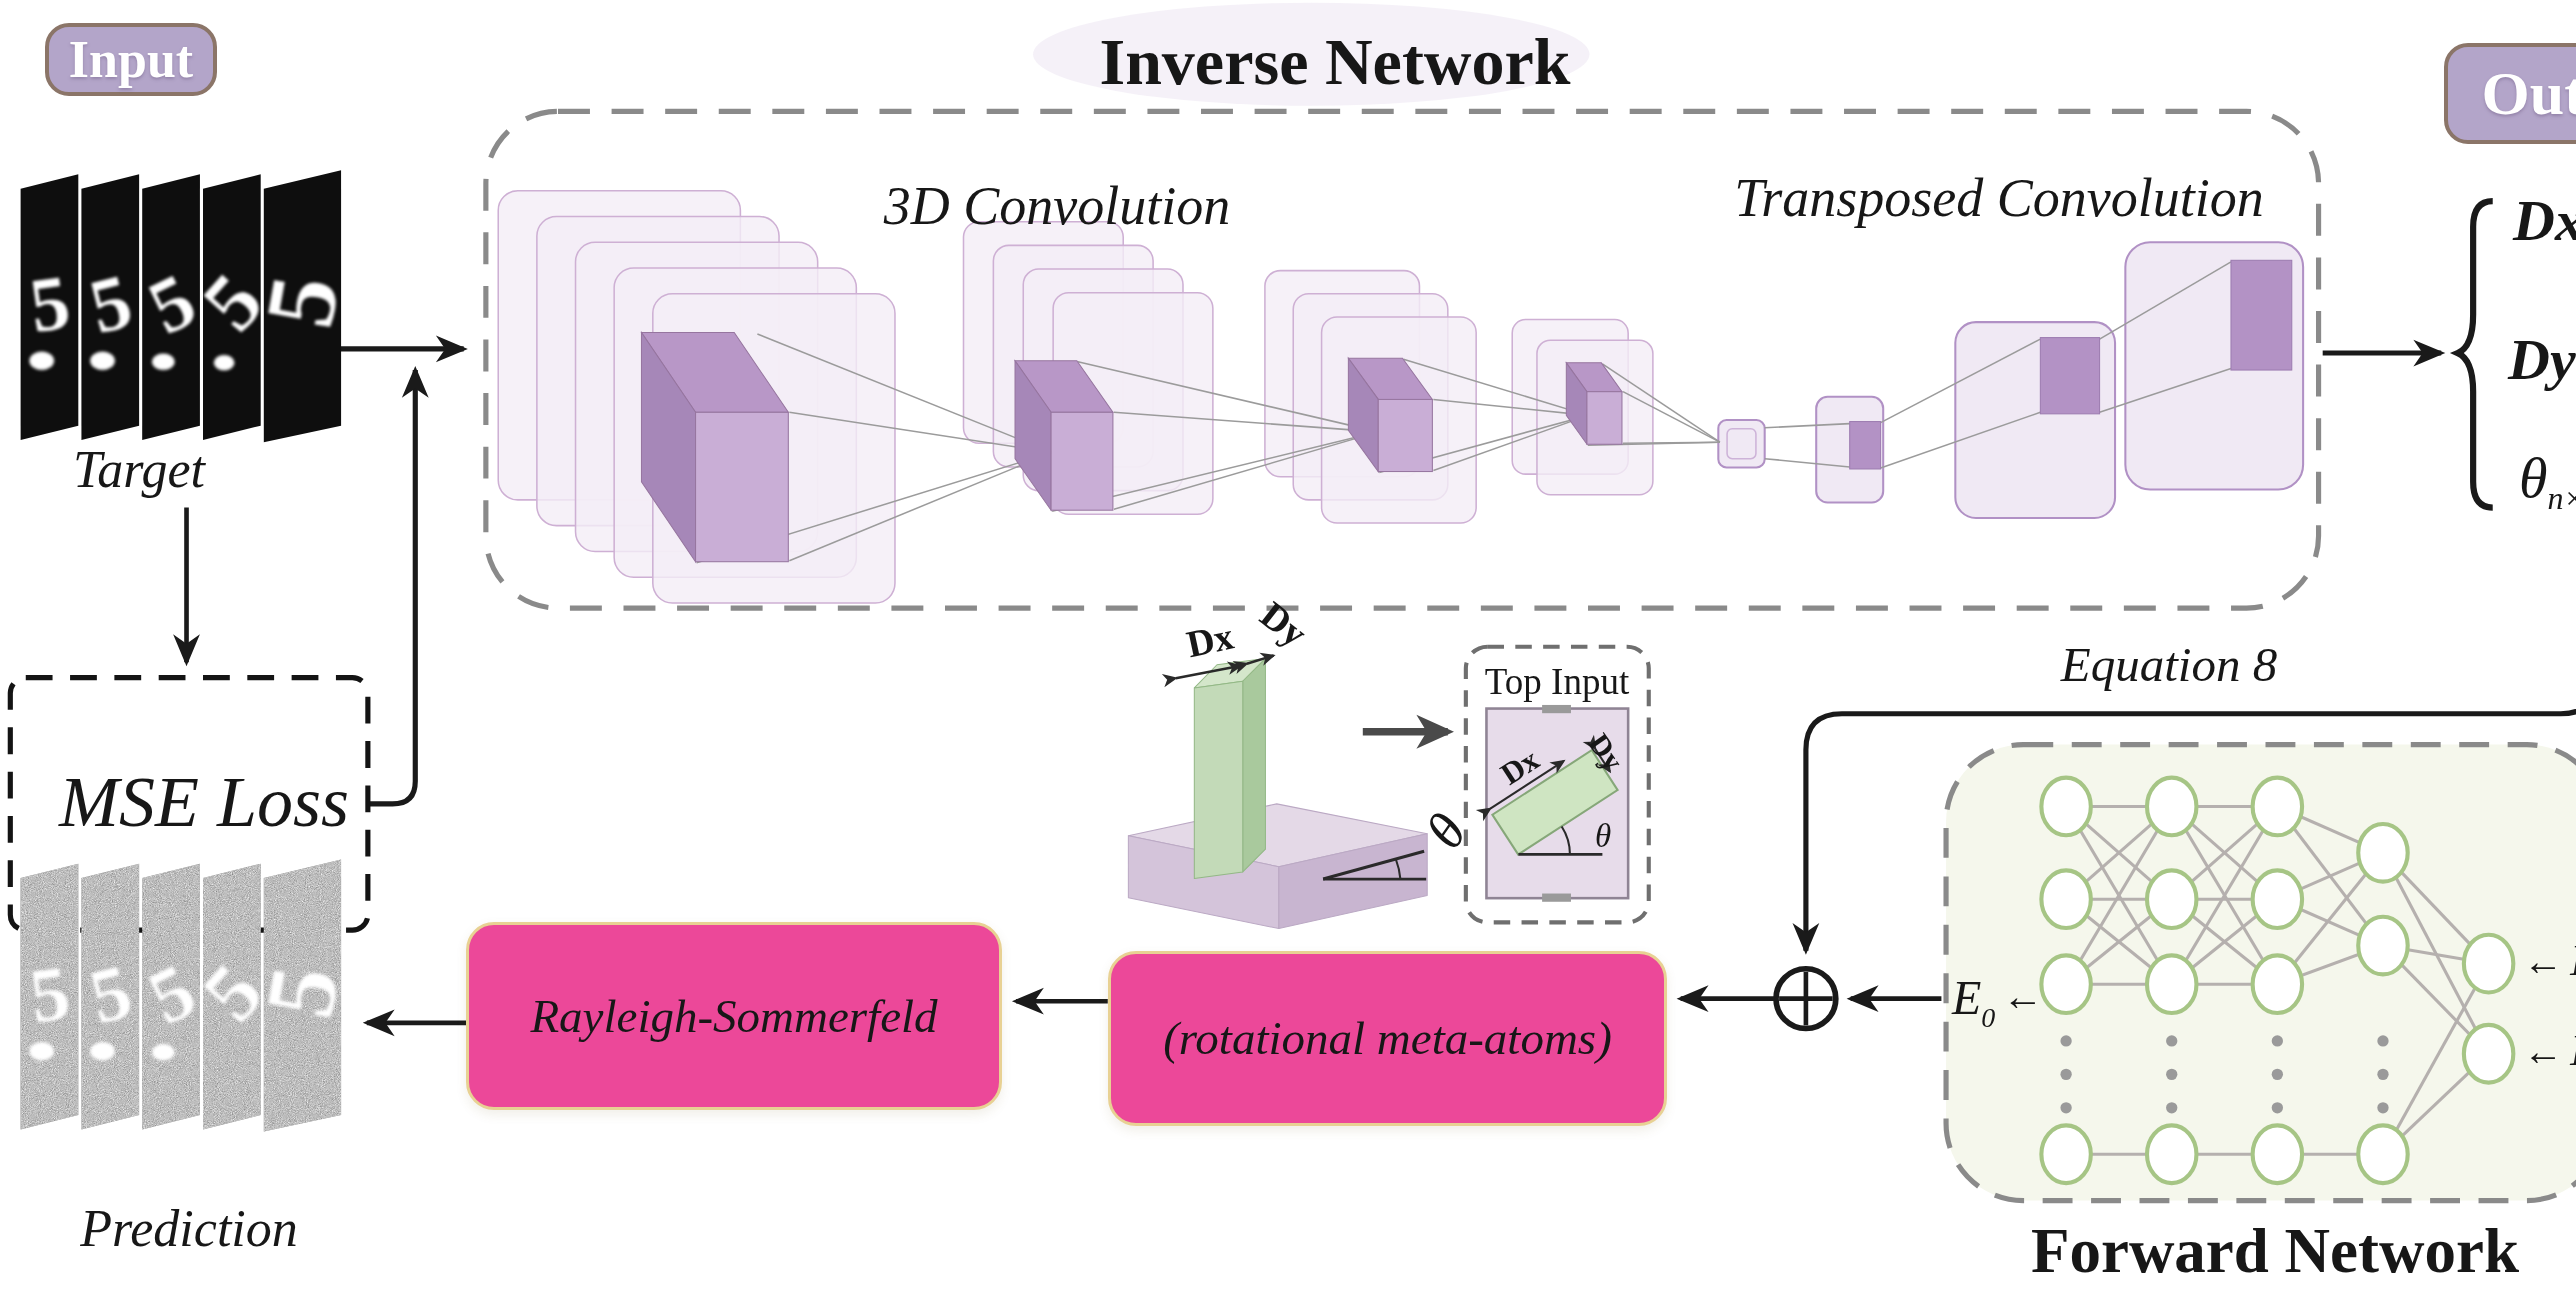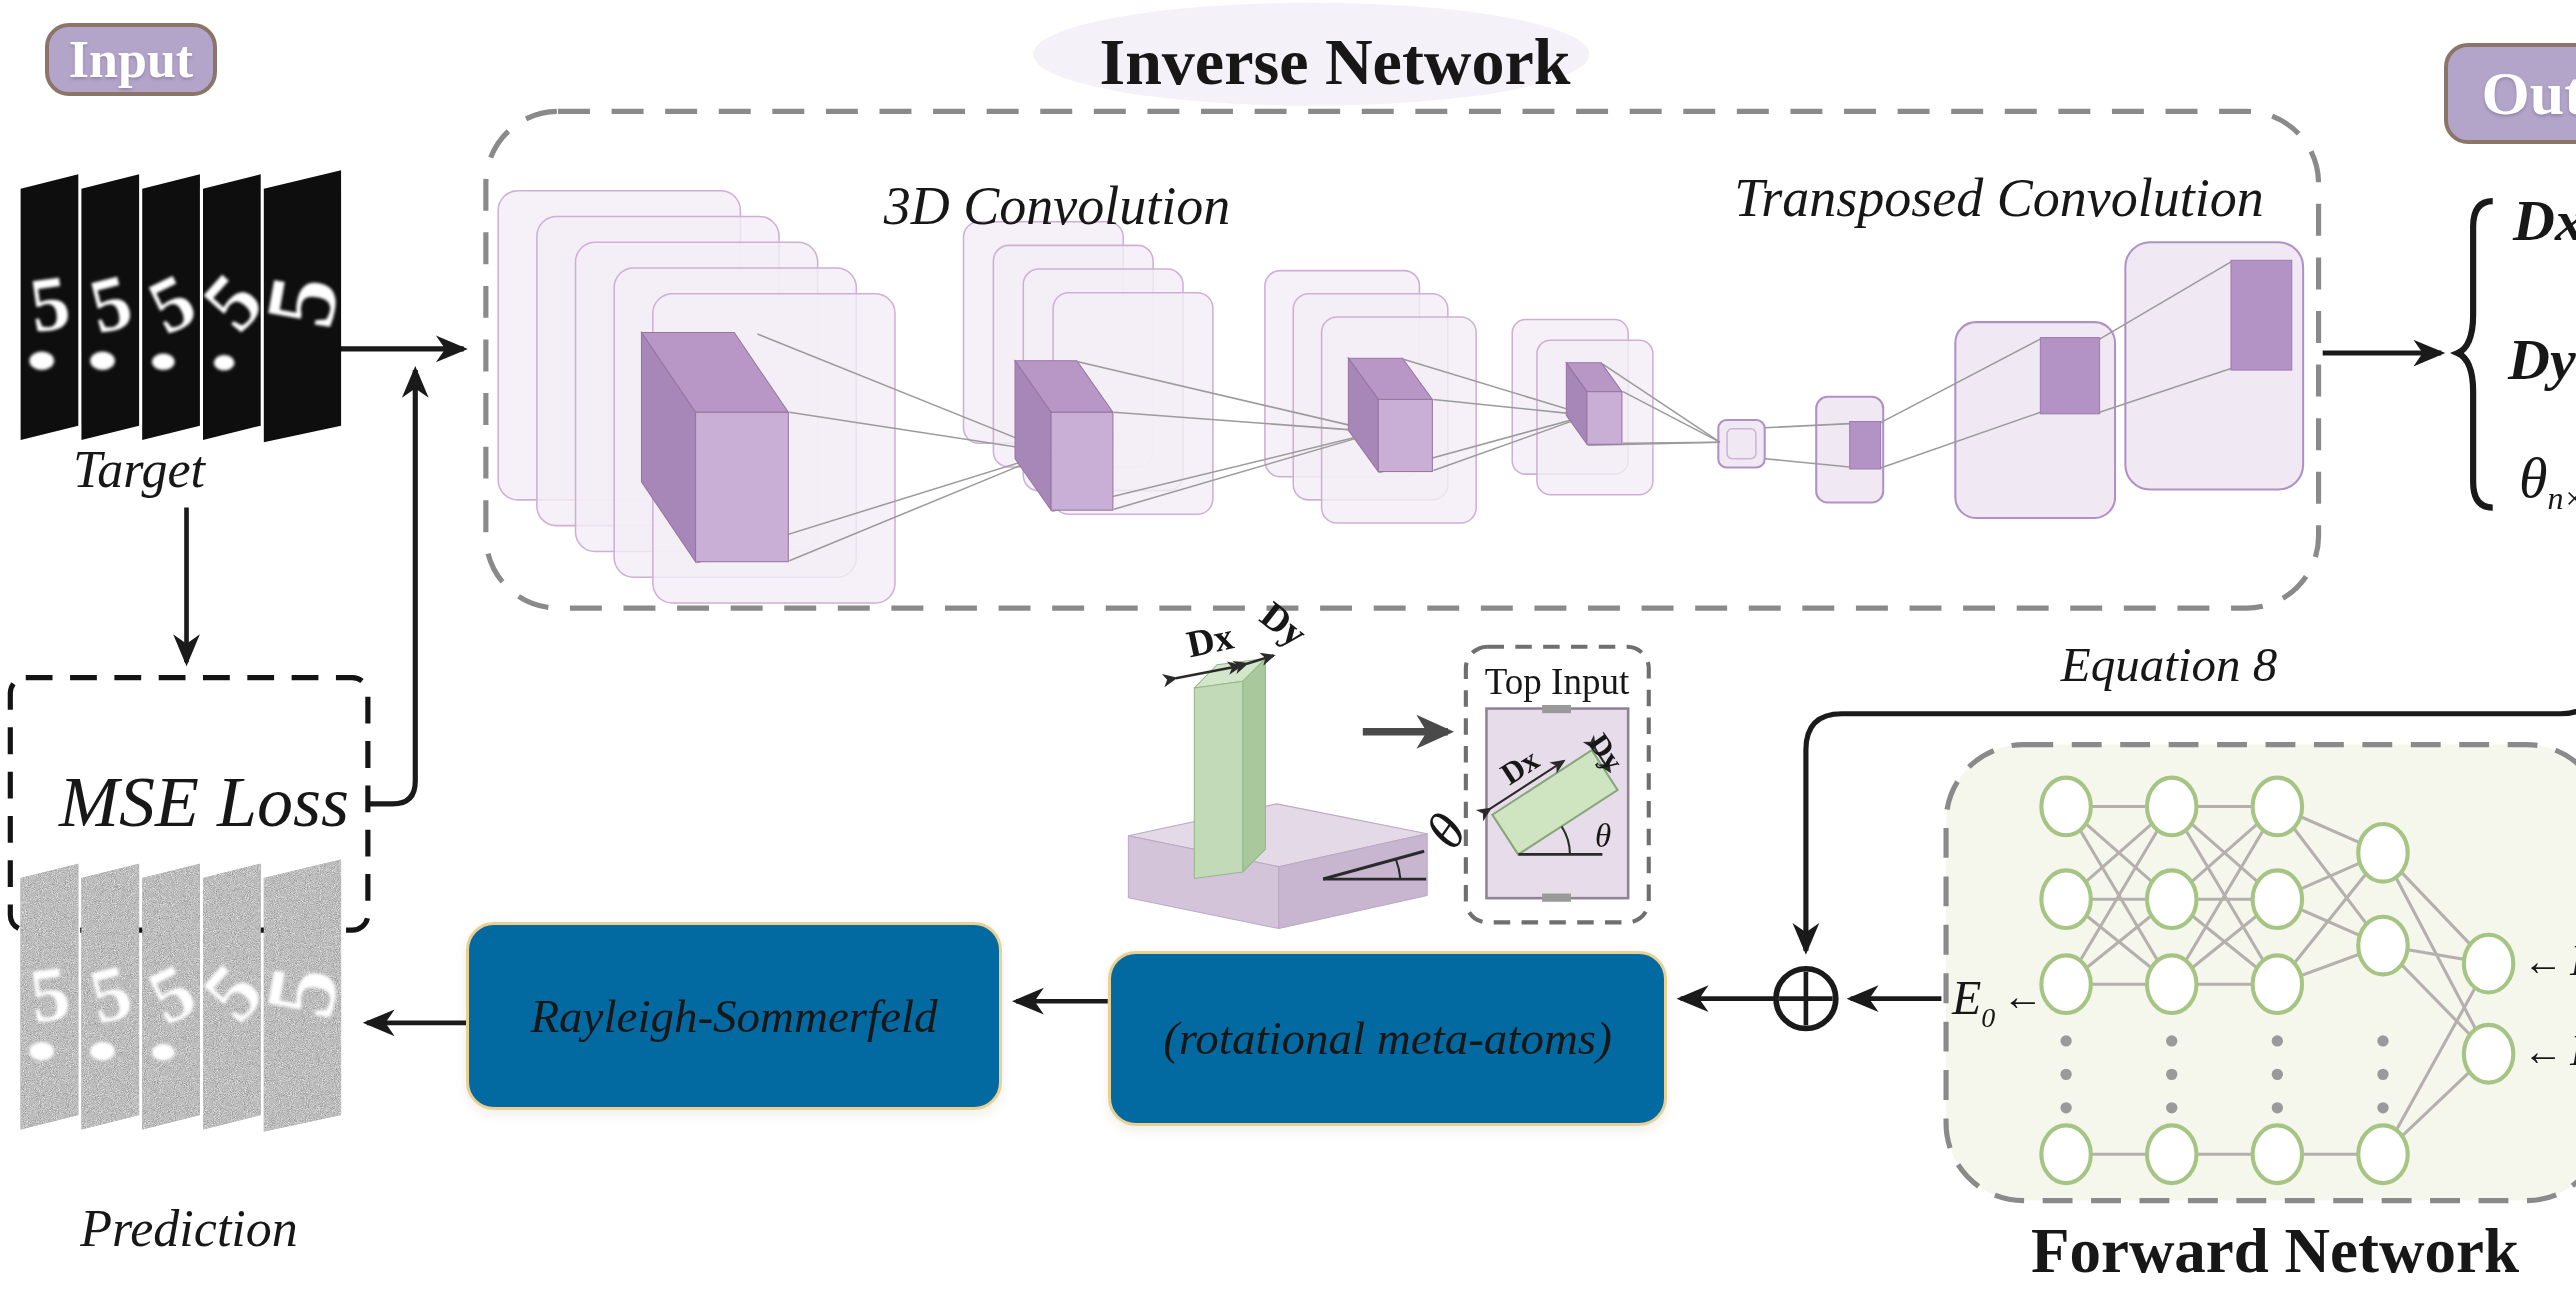--- a/index.html
+++ b/index.html
@@ -7,21 +7,21 @@
          font-family:"Liberation Serif","DejaVu Serif",serif;color:#171717;}
   .stage svg{position:absolute;left:0;top:0;}
   .lbl{position:absolute;transform:translate(-50%,-50%);white-space:nowrap;
        font-family:"Liberation Serif","DejaVu Serif",serif;color:#171717;}
   .it{font-style:italic;}
   .b{font-weight:bold;}
   .badge{position:absolute;display:flex;align-items:center;justify-content:center;
          background:#b3a5c9;border:4.1px solid #8b7568;border-radius:24px;color:#ffffff;
          font-weight:bold;box-sizing:border-box;text-shadow:0 1.5px 3.1px rgba(90,70,110,.35);}
   .cream{position:absolute;display:flex;flex-direction:column;align-items:center;justify-content:center;
-         background:#0369a1;border:3.6px solid #e8d193;border-radius:28px;box-sizing:border-box;
+         background:#ec4899;border:3.6px solid #e8d193;border-radius:28px;box-sizing:border-box;
          box-shadow:0 4.1px 10.3px rgba(120,100,40,.10);gap:8px;}
   .cream span{font-style:italic;font-size:47px;line-height:1.45;}
   .row{position:absolute;display:flex;align-items:flex-start;}
   .sub{font-style:italic;}
 </style>
 </head>
 <body>
 
 <div class="stage">
 

